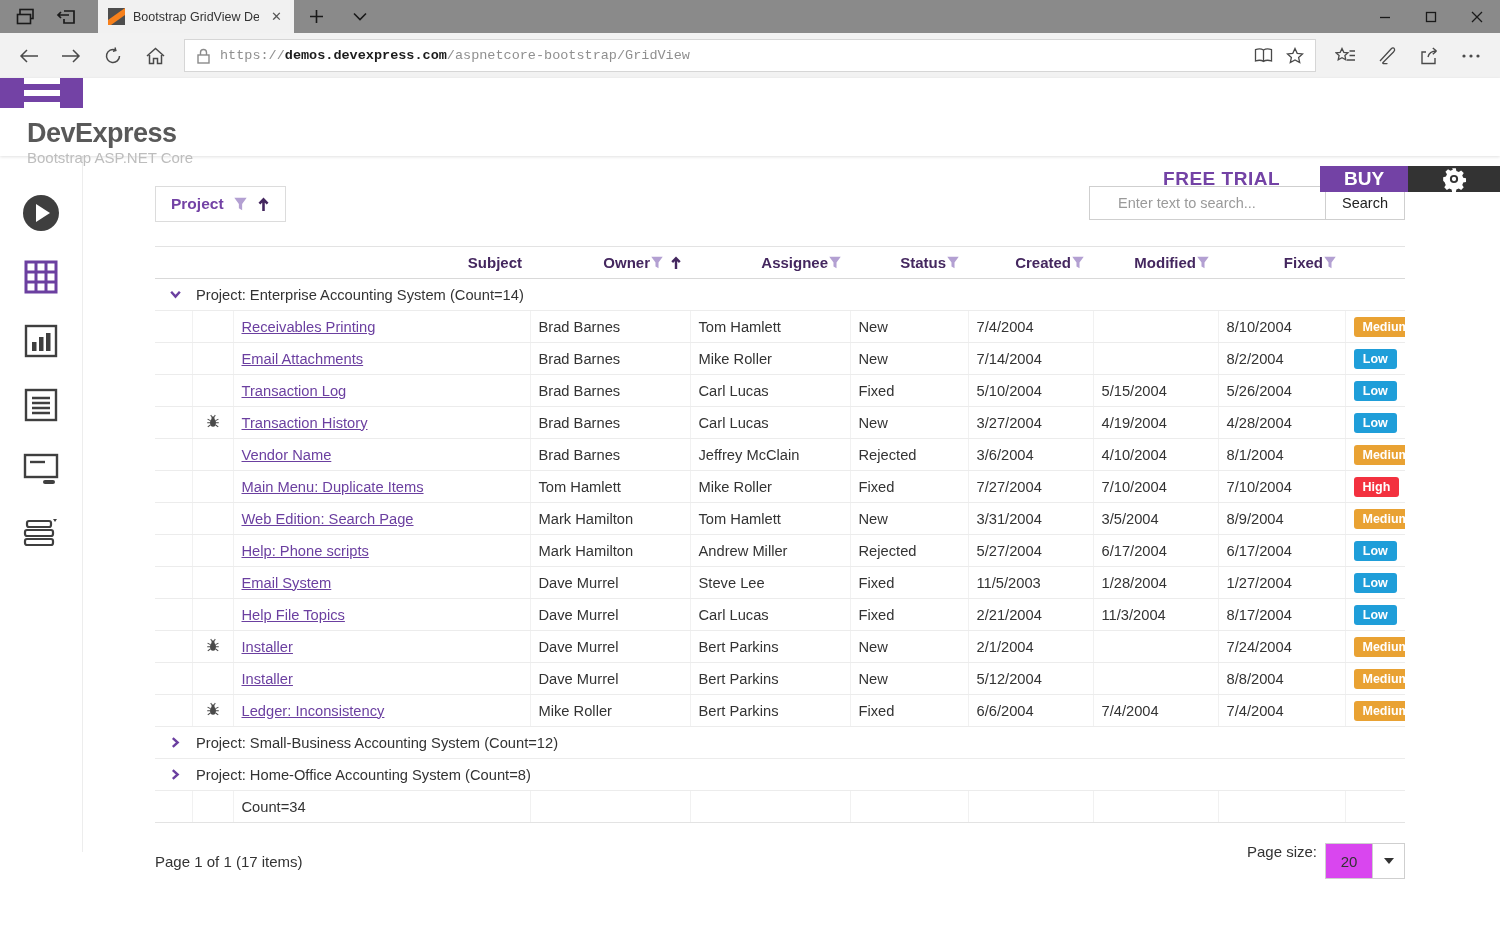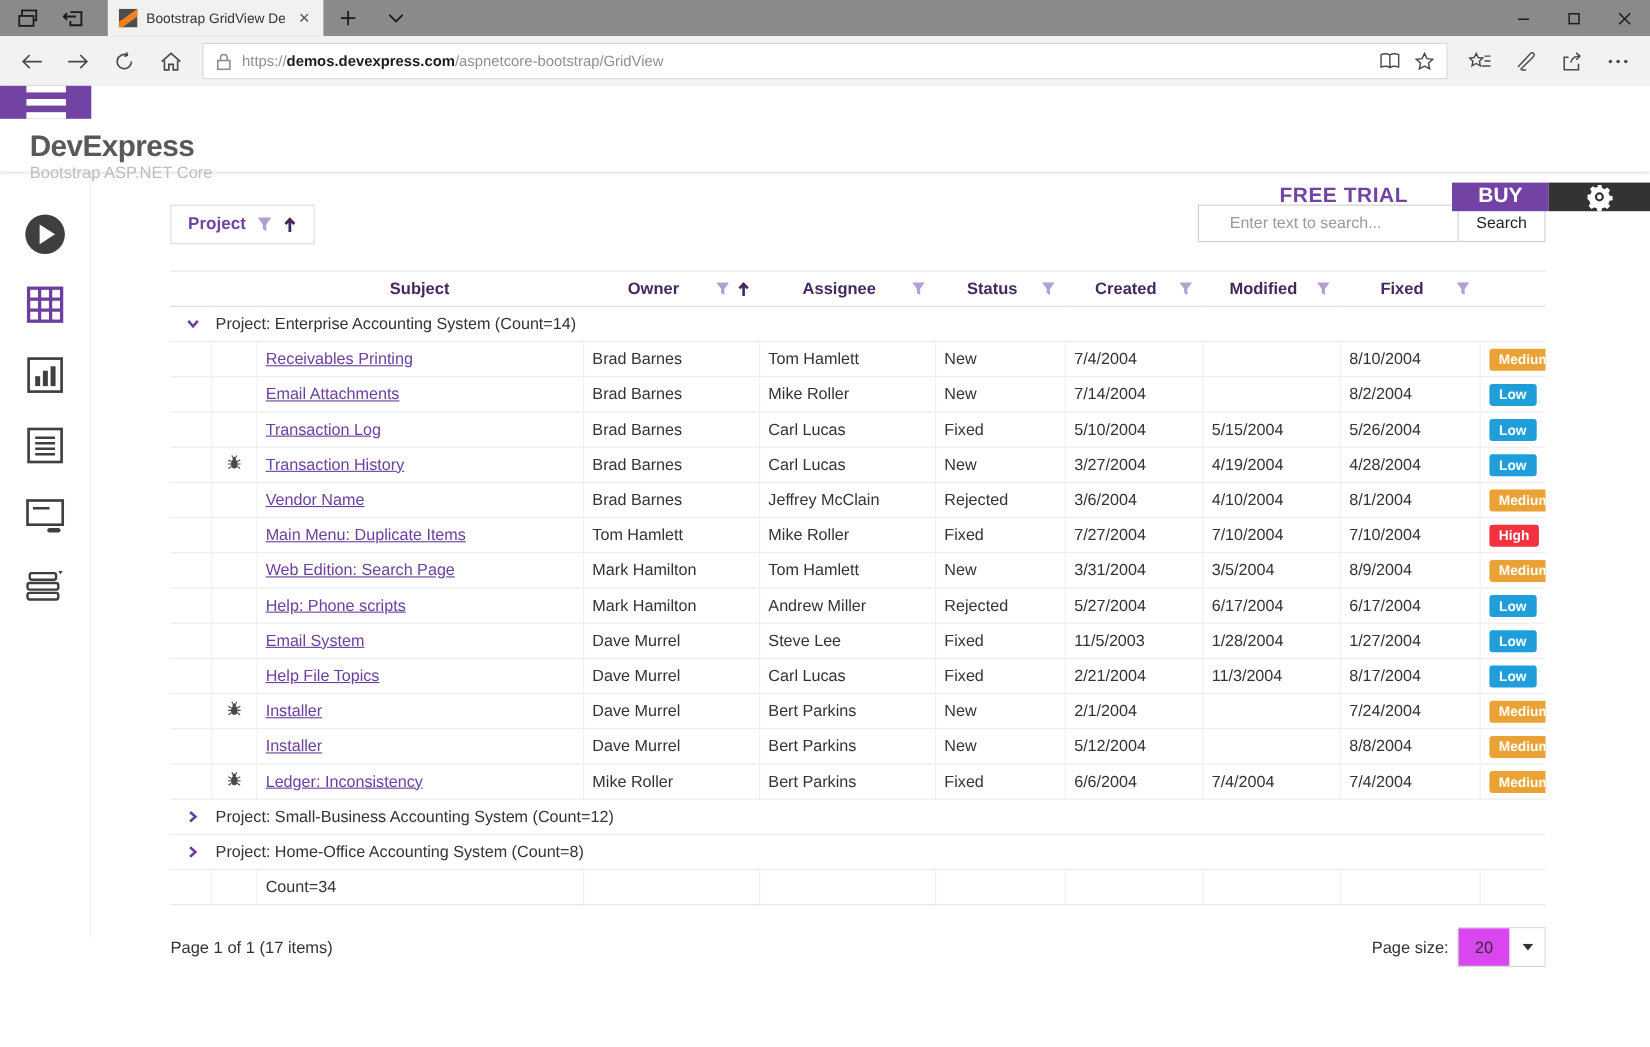--- a/index.html
+++ b/index.html
@@ -11,21 +11,21 @@
   .tabbar .winbtns { margin-left:auto; display:flex; }
   .chrome-ic { width:40px; display:flex; align-items:center; justify-content:center; cursor:pointer; }
   .tab { width:196px; background:#f1f1f1; display:flex; align-items:center; padding:0 8px 0 10px; gap:8px; margin-left:12px; }
   .tab-title { font-size:12.5px; color:#333; white-space:nowrap; overflow:hidden; flex:1; }
   .tab-close { color:#555; font-size:13px; padding:2px 4px; cursor:pointer; }
   .newtab, .tabmenu { width:44px; display:flex; align-items:center; justify-content:center; color:#222; cursor:pointer; }
   .winbtn { width:46px; display:flex; align-items:center; justify-content:center; cursor:pointer; }
 
   .navbar { height:45px; background:#f2f2f2; display:flex; align-items:center; padding:0 10px; gap:4px; }
   .nav-ic { width:38px; height:38px; display:flex; align-items:center; justify-content:center; color:#4a4a4a; cursor:pointer; }
-  .urlbox { flex:1; height:33px; background:#fff; border:1px solid #d6d6d6; display:flex; align-items:center; padding:0 4px 0 12px; margin:0 6px; }
+  .urlbox { flex:1; height:33px; background:#fff; border:1px solid #d6d6d6; display:flex; align-items:center; padding:0 4px 0 12px; margin:0 6px;font-family:Liberation Mono, monospace; }
   .url-text { flex:1; font-size:13.5px; margin-left:10px; white-space:nowrap; overflow:hidden; }
   .url-scheme { color:#8f8f8f; }
   .url-domain { color:#1c1c1c; font-weight:700; }
   .url-path { color:#8f8f8f; }
   .urlbox .chrome-ic { width:32px; }
 
   
   .appheader { height:78px; background:#fff; display:flex; align-items:stretch; box-shadow:0 1px 3px rgba(0,0,0,.12); position:relative; z-index:5;flex-direction:column; }
   .hamburger { width:83px; background:#7342a5; display:flex; flex-direction:column; align-items:center; justify-content:center; gap:6px; cursor:pointer; }
   .hamburger span { display:block; width:36px; height:6px; background:#fff; }
@@ -48,42 +48,42 @@
   .gridbar { display:flex; align-items:flex-start; margin-bottom:24px; }
   .groupchip { display:inline-flex; align-items:center; gap:9px; border:1px solid #dcdcdc; padding:8px 15px; cursor:pointer; }
   .groupchip .lbl { color:#7342a5; font-weight:700; font-size:15.5px; }
   .searchwrap { margin-left:auto; display:flex; }
   .searchwrap input { width:236px; height:34px; border:1px solid #cfcfcf; border-right:none; padding:0 28px; font-size:14.5px; color:#333; font-family:"Liberation Sans",sans-serif; }
   .searchwrap input::placeholder { color:#9a9a9a; }
   .search-btn { height:34px; padding:0 16px; background:#fff; border:1px solid #cfcfcf; font-size:14.5px; color:#222; cursor:pointer; font-family:"Liberation Sans",sans-serif; }
 
   
   table.grid { border-collapse:collapse; table-layout:fixed; width:1250px; font-size:14.7px; color:#333; }
-  table.grid th { border-top:1px solid #e3e3e3; border-bottom:1px solid #d9d9d9; height:32px; text-align:center; color:#44275f; font-size:15px; font-weight:700; padding:0 8px; }
+  table.grid th { border-top:1px solid #e3e3e3; border-bottom:1px solid #d9d9d9; height:32px; text-align:right; color:#44275f; font-size:15px; font-weight:700; padding:0 8px; }
   table.grid th .thwrap { display:flex; align-items:center; }
   table.grid th .thlabel { flex:1; }
   table.grid th .thicons { display:flex; align-items:center; gap:6px; }
   table.grid td { height:32px; padding:0 8px; border-bottom:1px solid #ececec; border-right:1px solid #f1f1f1; white-space:nowrap; overflow:hidden; }
   table.grid td:last-child { border-right:none; }
   table.grid td.c-expand, table.grid td.c-bug { border-right:1px solid #f1f1f1; text-align:center; padding:0; }
   tr.grouprow td { border-right:none; font-size:14.7px; color:#333; }
   tr.grouprow .gwrap { display:flex; align-items:center; gap:14px; }
   tr.grouprow .glabel { }
   a.subjlink { color:#6b3fa0; text-decoration:underline; cursor:pointer; }
   .badge { display:inline-block; min-width:34px; text-align:center; color:#fff; font-size:12.5px; font-weight:700; padding:3px 9px; border-radius:3px; }
   td.c-badge { text-align:center; }
   tr.footerrow td { border-top:1px solid #e3e3e3; border-bottom:1px solid #e3e3e3; color:#333; }
 
   
   .pager { display:flex; align-items:center; margin-top:20px; width:1250px; }
   .pager-summary { font-size:15px; color:#333; }
   .pagebtns { display:flex; margin-left:30px; border:1px solid #e2e2e2; }
   .pagebtn { min-width:56px; height:38px; display:flex; align-items:center; justify-content:center; font-size:14.5px; color:#9b9b9b; cursor:pointer; background:#fff; }
   .pagebtn.current { background:#7342a5; color:#fff; min-width:36px; font-weight:700; }
-  .pagesize { margin-left:auto; display:flex; align-items:center; gap:8px; }
+  .pagesize { margin-left:auto; display:flex; align-items:flex-start; gap:8px; }
   .pagesize .pslabel { font-size:15px; color:#333; }
   .psbox { display:flex; border:1px solid #cfcfcf; }
   .psvalue { width:46px; height:34px; display:flex; align-items:center; justify-content:center; font-size:15px; color:#333; background:#d946ef; }
   .psarrow { width:32px; height:34px; display:flex; align-items:center; justify-content:center; border-left:1px solid #cfcfcf; background:#fff; cursor:pointer; color:#333; }
 
   svg { display:block; }
 </style>
 </head>
 <body>
 

